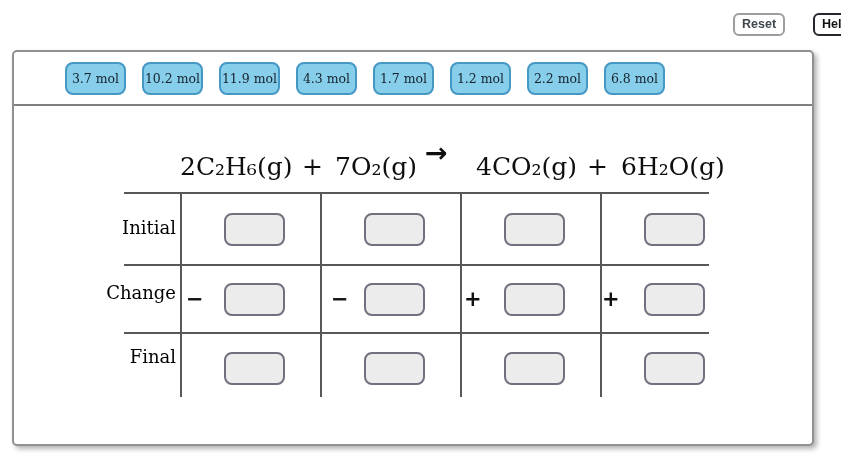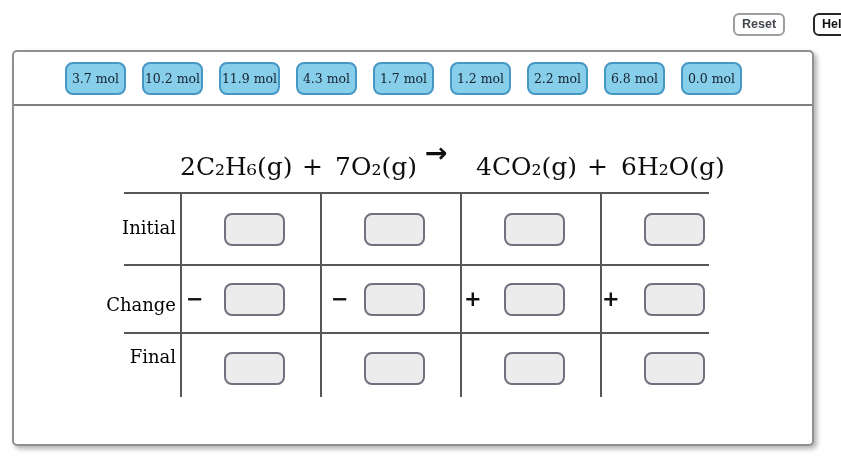--- a/index.html
+++ b/index.html
@@ -114,21 +114,21 @@
   
   .row-label {
     position: absolute;
     left: 70px; width: 92px;
     text-align: right;
     font-size: 18px;
     line-height: 22px;
     color: #000000;
   }
   .row-label.r1 { top: 165px; }
-  .row-label.r2 { top: 242px; text-align: right; }
+  .row-label.r2 { top: 230px; text-align: right; }
   .row-label.r3 { top: 294px; }
 
   
   .slot {
     position: absolute;
     width: 61px; height: 33px;
     background: #ececec;
     border: 2px solid #70707e;
     border-radius: 8px;
     cursor: pointer;
@@ -168,21 +168,20 @@
 
   <div class="chip-bank">
     <div class="chip">3.7 mol</div>
     <div class="chip">10.2 mol</div>
     <div class="chip">11.9 mol</div>
     <div class="chip">4.3 mol</div>
     <div class="chip">1.7 mol</div>
     <div class="chip">1.2 mol</div>
     <div class="chip">2.2 mol</div>
     <div class="chip">6.8 mol</div>
-    <div class="chip">0.0 mol</div>
   </div>
 
   <span class="eq t1">2C₂H₆(g)</span>
   <span class="eq p1">+</span>
   <span class="eq t2">7O₂(g)</span>
   <span class="eq arrow">→</span>
   <span class="eq t3">4CO₂(g)</span>
   <span class="eq p2">+</span>
   <span class="eq t4">6H₂O(g)</span>
 

